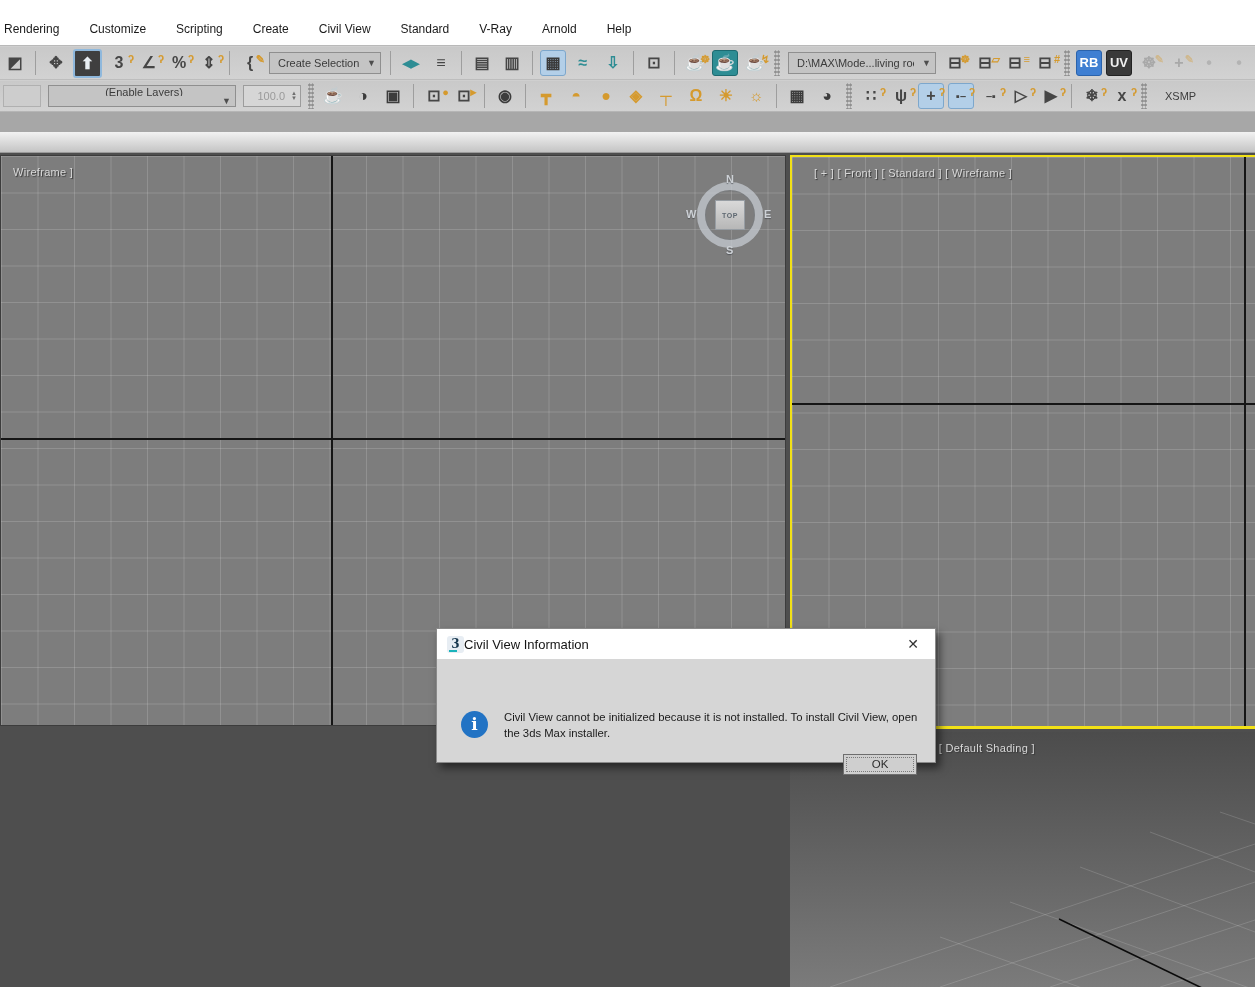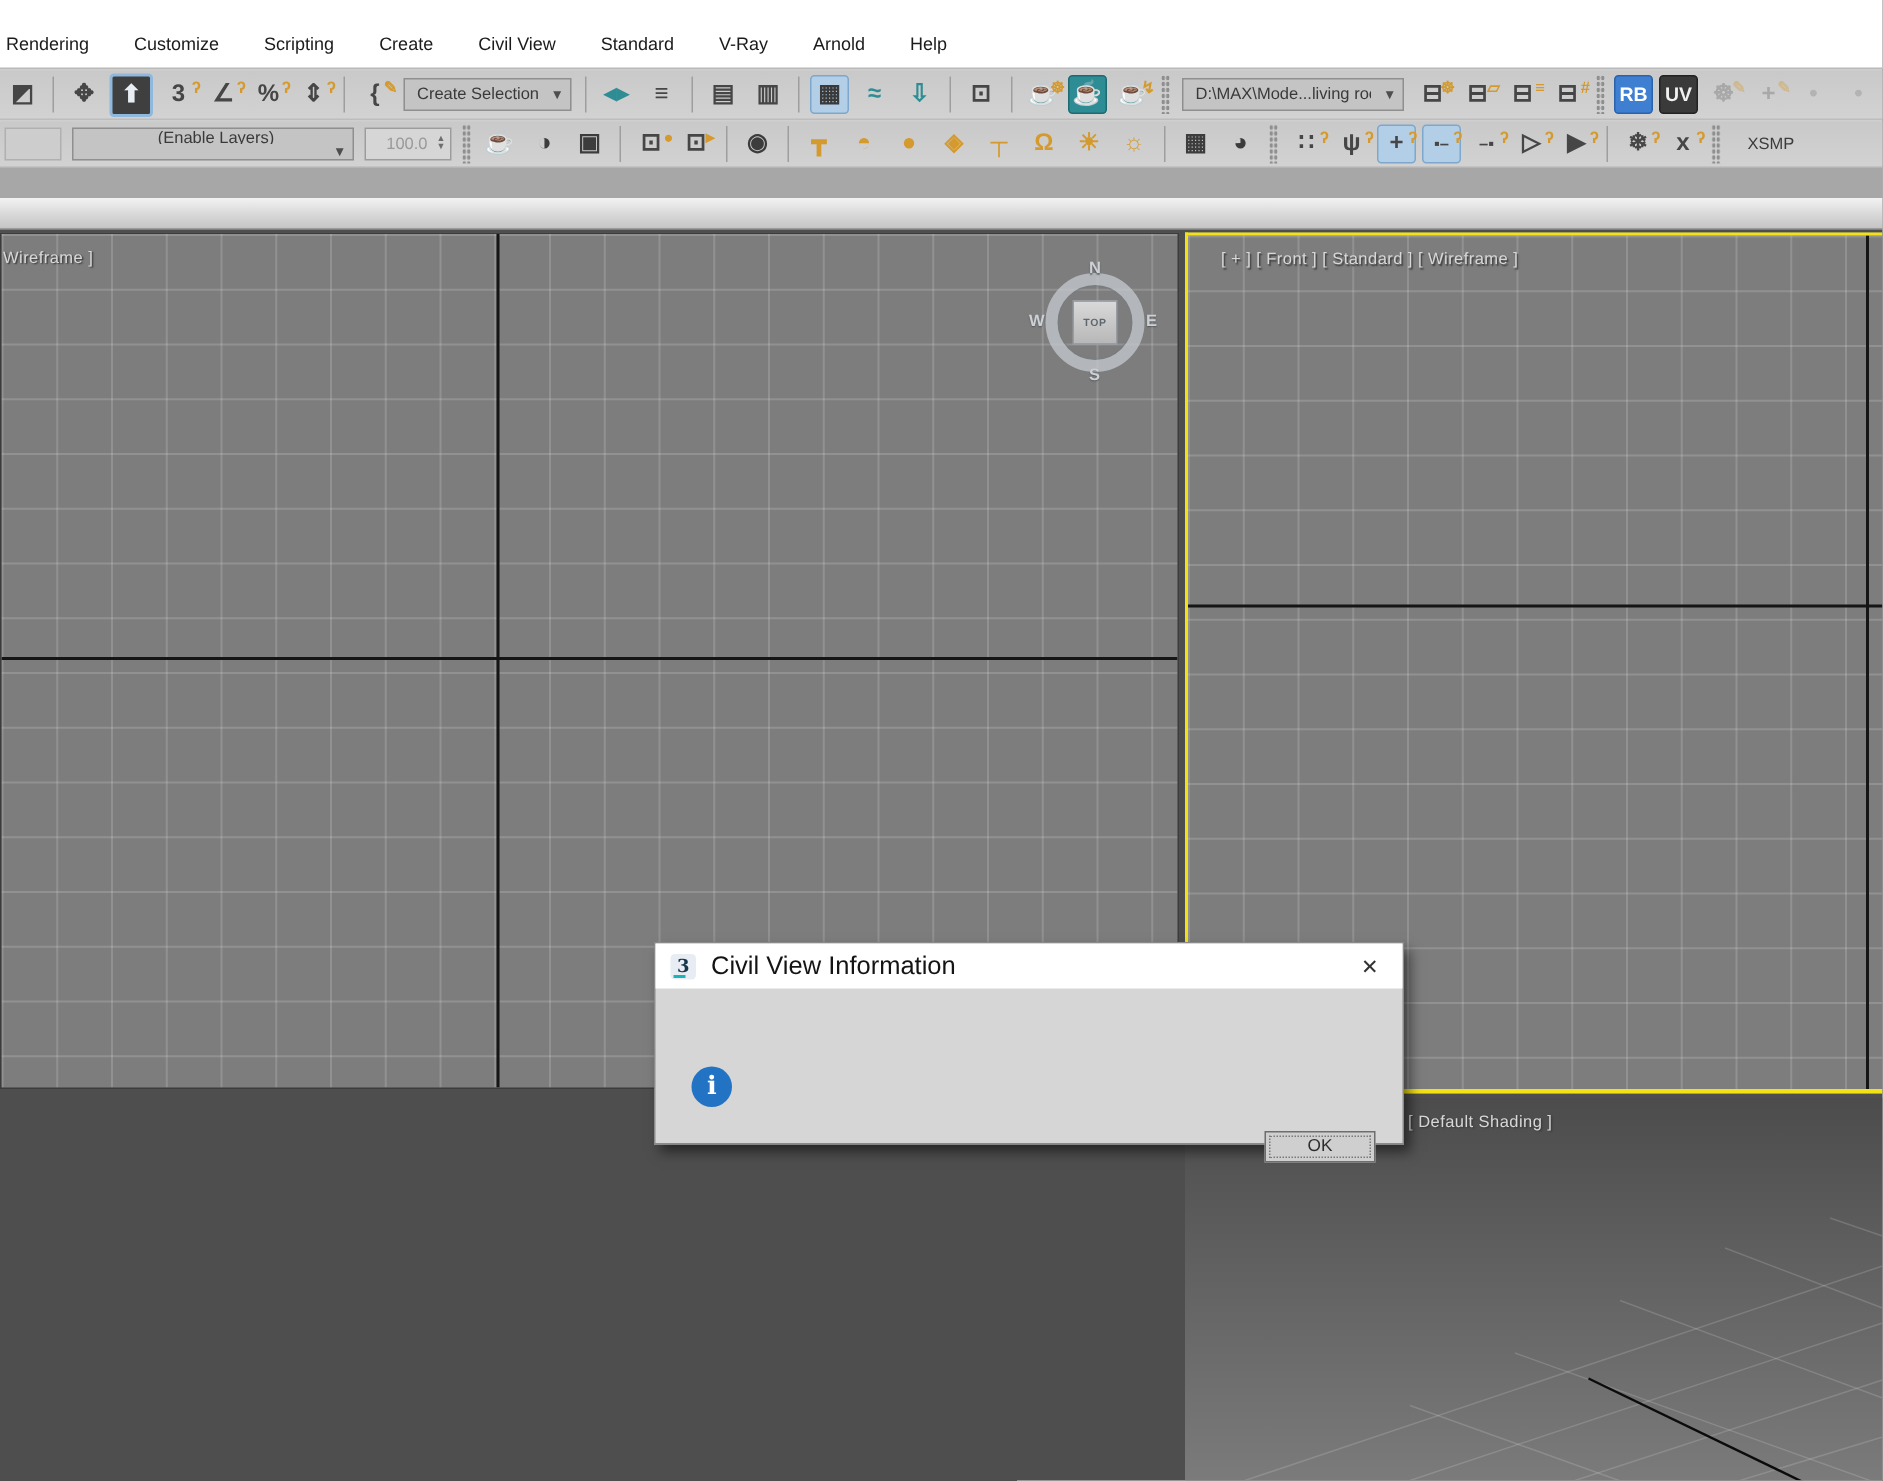--- a/index.html
+++ b/index.html
@@ -71,21 +71,21 @@
   #vp-tl { left:0; top:2px; width:786px; height:571px; border:1px solid #3c3c3c; }
   #vp-tr { left:790px; top:2px; width:465px; height:574px;
     border-top:2px solid #f2e116; border-left:2px solid #f2e116;
     border-bottom:3px solid #f2e116; }
   #vp-bl { left:0; top:578px; width:786px; height:256px; border:1px solid #3c3c3c;
     border-top:2px solid #303030; }
   #vp-br { left:790px; top:579px; width:465px; height:255px;
     background:linear-gradient(#4c4c4c,#7b7b7b); }
   .vp-label { position:absolute; left:22px; top:10px; font-size:11px; color:#d8d8d8;
     text-shadow:1px 1px 1px #3a3a3a; letter-spacing:.3px; }
-  #vp-tl .vp-label { left:1px; }
+  #vp-tl .vp-label { left:12px; }
   .axis-v { position:absolute; top:0; width:2px; height:100%; background:#151515; }
   .axis-h { position:absolute; left:0; height:2px; width:100%; background:#151515; }
 
   
   #viewcube-top { position:absolute; left:694px; top:24px; width:70px; height:70px; }
   #viewcube-top .ring { position:absolute; left:2px; top:2px; width:66px; height:66px;
     border-radius:50%; border:8px solid rgba(198,203,209,.75);
     box-shadow:inset 0 0 0 1px rgba(120,126,132,.5); }
   .cube-face { position:absolute; background:linear-gradient(#d9d9d9,#b7b7b7);
     border:1px solid #979da3; display:flex; align-items:center; justify-content:center;
@@ -111,21 +111,21 @@
   #dialog { position:absolute; left:436px; top:628px; width:500px; height:135px;
     background:#d6d6d6; border:1px solid #8a8a8a;
     box-shadow:4px 5px 8px rgba(0,0,0,.5); z-index:50; }
   #dialog-titlebar { height:30px; background:#ffffff; display:flex; align-items:center;
     padding:0 10px; }
   #dialog-logo { width:17px; height:17px; background:#e7edf3; border-radius:3px;
     position:relative; display:flex; align-items:center; justify-content:center;
     font-size:12px; font-weight:bold; color:#16364d; font-family:"DejaVu Serif", serif; }
   #dialog-logo::after { content:""; position:absolute; left:2px; bottom:1px; width:8px;
     height:2px; background:#1ab3bb; }
-  #dialog-title { font-size:17px; color:#141414; margin-left:10px; }
+  #dialog-title { font-size:13px; color:#141414; }
   #dialog-close { margin-left:auto; font-size:14px; color:#333; padding:2px 6px;
     cursor:default; }
   #dialog-body { position:relative; height:105px; }
   #info-icon { position:absolute; left:24px; top:52px; width:27px; height:27px;
     border-radius:50%; background:#2273c4; color:#ffffff; text-align:center;
     line-height:27px; font-size:17px; font-weight:bold;
     font-family:"DejaVu Serif", serif; }
   #dialog-message { position:absolute; left:67px; top:50px; width:416px; font-size:11.3px;
     line-height:1.45; color:#1a1a1a; }
   #ok-button { position:absolute; left:406px; top:95px; width:74px; height:21px;
@@ -292,17 +292,18 @@
   </div>
 
   <div id="dialog">
     <div id="dialog-titlebar">
       <div id="dialog-logo">3</div>
       <span id="dialog-title">Civil View Information</span>
       <span id="dialog-close">✕</span>
     </div>
     <div id="dialog-body">
       <div id="info-icon">i</div>
+      <div id="dialog-message">Civil View cannot be initialized because it is not installed. To install Civil View, open the 3ds Max installer.</div>
       <div id="ok-button">OK</div>
     </div>
   </div>
 
 </div>
 
 </body></html>

